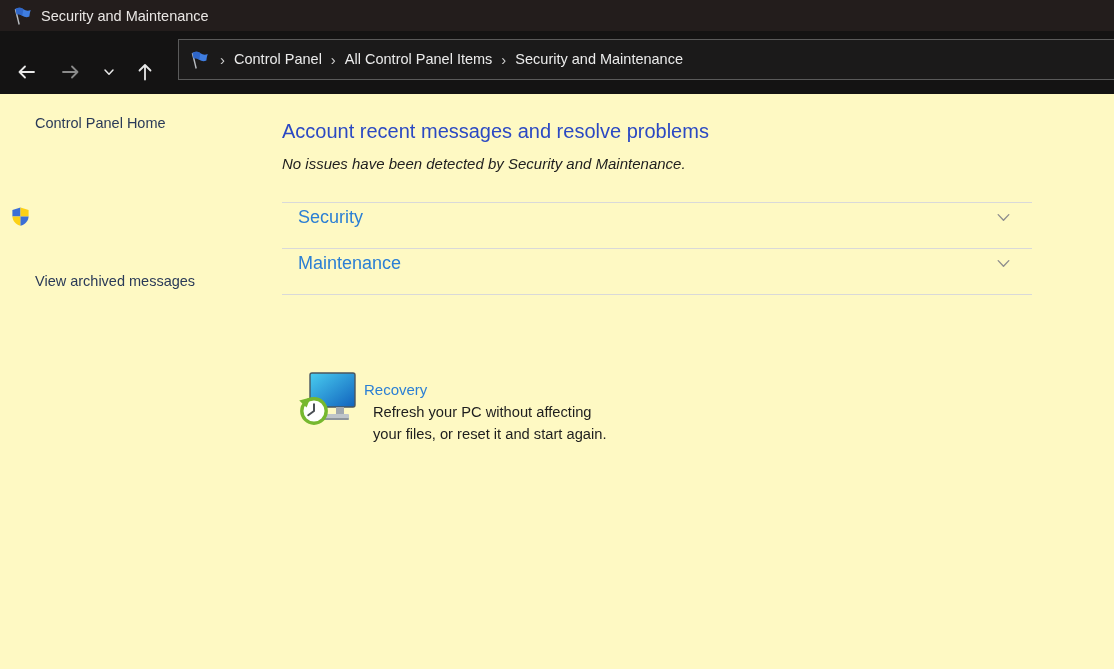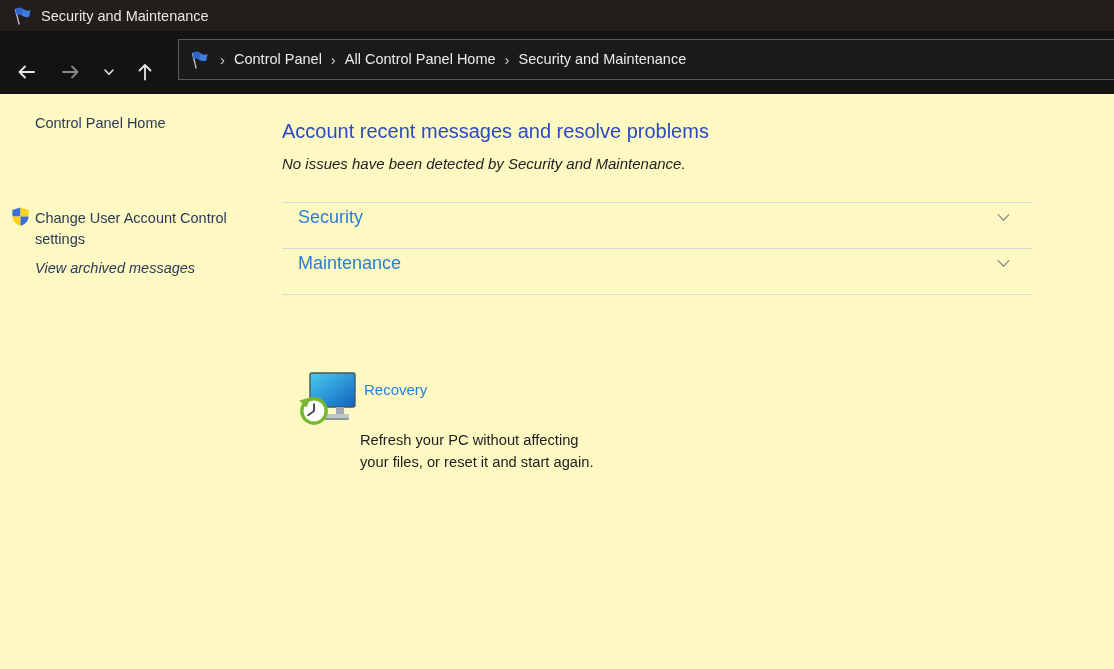--- a/index.html
+++ b/index.html
@@ -48,21 +48,21 @@
   .side-home{
     position:absolute; left:35px; top:21px;
     color:#2a3a58; font-size:14.5px; cursor:pointer;
   }
   .side-link{
     position:absolute; left:35px; width:205px;
     color:#2a3a58; font-size:14.5px; line-height:21px; cursor:pointer;
   }
   .side-link.l1{ top:64px; }
   .side-link.l2{ top:114px; }
-  .side-link.l3{ top:164px;font-style:italic; }
+  .side-link.l3{ top:177px; }
   .uac-shield{ position:absolute; left:10px; top:112px; width:21px; height:21px; }
 
   
   .main-heading{
     position:absolute; left:282px; top:26px;
     color:#2b49c3; font-size:20px; font-weight:400;
   }
   .main-status{
     position:absolute; left:282px; top:61px;
     color:#1e1e1e; font-size:15px;font-style:italic;
@@ -81,22 +81,22 @@
   .suggestion{
     position:absolute; left:282px; top:231px;
     color:#1e1e1e; font-size:15px;
   }
   .recovery-icon{ position:absolute; left:297px; top:275px; width:60px; height:60px; cursor:pointer; }
   .recovery-link{
     position:absolute; left:364px; top:287px;
     color:#2b7fd4; font-size:15px; cursor:pointer;
   }
   .recovery-desc{
-    position:absolute; left:360px; top:308px; width:238px;
-    color:#1e1e1e; font-size:14.7px; line-height:21.5px;margin-top:28px;
+    position:absolute; left:373px; top:308px; width:238px;
+    color:#1e1e1e; font-size:14.7px; line-height:21.5px;
   }
 </style>
 </head>
 <body>
 
 <svg width="0" height="0" style="position:absolute">
   <defs>
     <g id="flagicon">
       <line x1="3.4" y1="3" x2="7.2" y2="18.5" stroke="#b9bdc2" stroke-width="1.4"></line>
       <path d="M3.5 3 C6.5 1.1 9 1.7 11.4 3.3 C13.7 4.8 15.9 5.2 18.7 4.1 C18 6.7 17.6 8.3 17.4 10.6 C14.8 11.6 12.4 11.2 10.2 9.8 C8 8.4 5.9 8 4.7 8.6 Z" fill="#3f7de0"></path>
@@ -145,40 +145,39 @@
 
   <div class="crumbbox">
     <span class="flag">
       <svg viewBox="0 0 20 20" width="20" height="20">
           <use href="#flagicon"></use>
         </svg>
     </span>
     <span class="crumb-sep">›</span>
     <button class="crumb">Control Panel</button>
     <span class="crumb-sep">›</span>
-    <button class="crumb">All Control Panel Home</button>
+    <button class="crumb">All Control Panel Items</button>
     <span class="crumb-sep">›</span>
     <button class="crumb">Security and Maintenance</button>
   </div>
 </div>
 
 <div class="content">
 
   <div class="side-home">Control Panel Home</div>
   <span class="uac-shield">
     <svg viewBox="0 0 22 22" width="21" height="21">
       <g clip-path="url(#shieldClip)">
         <rect x="0" y="0" width="11" height="11" fill="#3b6fd6"></rect>
         <rect x="11" y="0" width="11" height="11" fill="#fcd116"></rect>
         <rect x="0" y="11" width="11" height="11" fill="#fcd116"></rect>
         <rect x="11" y="11" width="11" height="11" fill="#3b6fd6"></rect>
       </g>
     </svg>
   </span>
-  <div class="side-link l2">Change User Account Control settings</div>
   <div class="side-link l3">View archived messages</div>
 
   <h1 class="main-heading">Account recent messages and resolve problems</h1>
   <div class="main-status">No issues have been detected by Security and Maintenance.</div>
 
   <div class="sections">
     <div class="section-row">
       <span class="section-label">Security</span>
       <svg width="17" height="17" viewBox="0 0 16 16">
         <path d="M3 5.3 L8 10.6 L13 5.3" stroke="#8e8e8e" stroke-width="1.3" fill="none" stroke-linecap="round" stroke-linejoin="round"></path>

